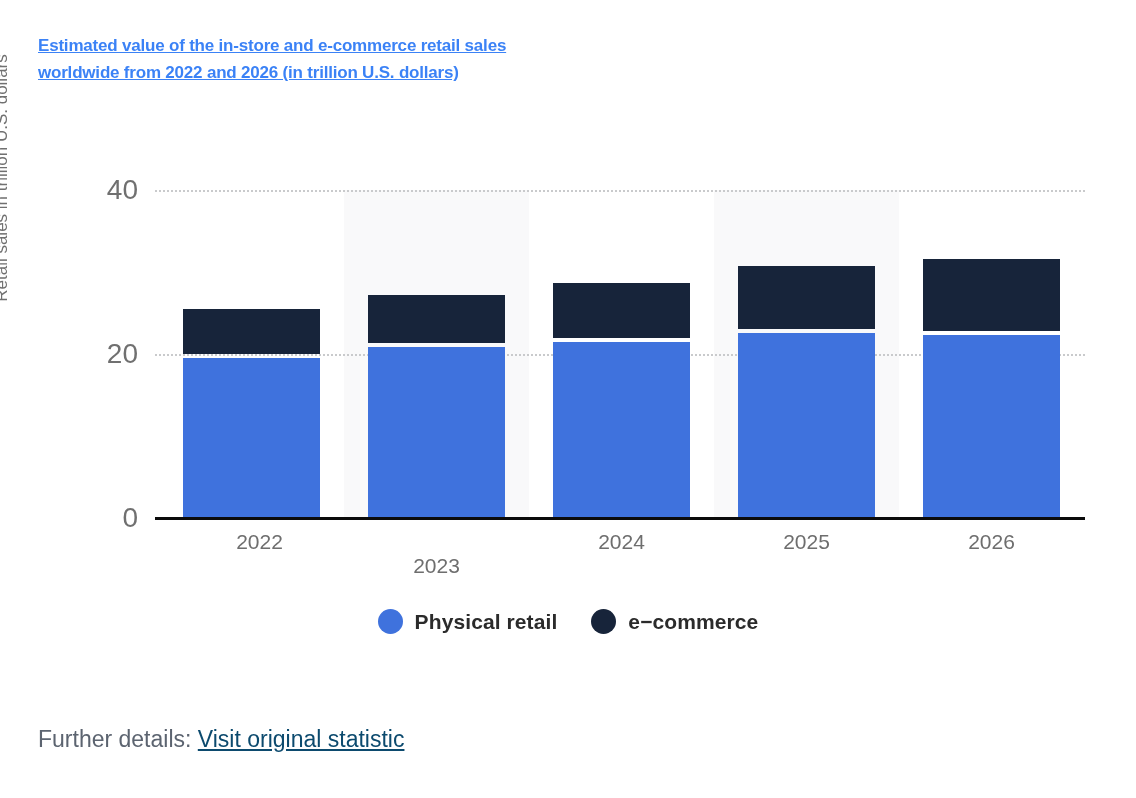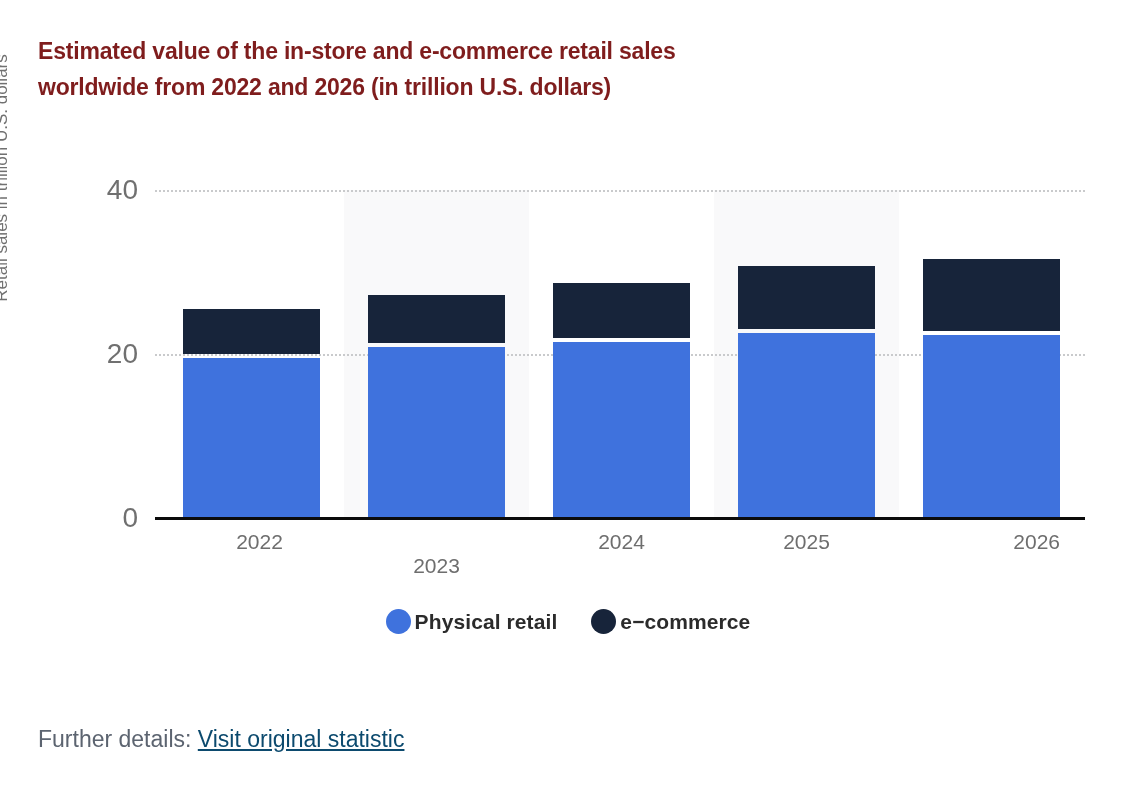--- a/index.html
+++ b/index.html
@@ -14,25 +14,26 @@
     width: 1136px; height: 798px;
     background: #ffffff;
     overflow: hidden;
   }
 
   
   .title {
     position: absolute;
     left: 38px; top: 33px;
     width: 1000px;
-    font-size: 23px;
+    font-size: 17px;
     font-weight: 700;
     line-height: 1.58;
     letter-spacing: -0.2px;
-    color: #7f1d1d;
+    color: #3b82f6;
+    text-decoration: underline;
   }
   .title .line { display: block; }
 
   
   .chart {
     position: absolute;
     left: 0; top: 0;
     width: 1136px; height: 600px;
   }
 
@@ -128,21 +129,21 @@
     left: 0; top: 609px;
     width: 1136px;
     display: flex;
     justify-content: center;
     align-items: center;
     gap: 34px;
   }
   .legend-item {
     display: flex;
     align-items: center;
-    gap: 4px;
+    gap: 12px;
   }
   .legend-dot {
     width: 25px; height: 25px;
     border-radius: 50%;
     display: inline-block;
   }
   .legend-label {
     font-size: 21px;
     font-weight: 700;
     color: #2b2b2b;
@@ -217,21 +218,21 @@
 
     </div>
 
     <div class="axis-x"></div>
 
     <div class="xticks">
       <div class="xtick" style="left:36px;  width:137px;">2022</div>
       <div class="xtick" style="left:213px; width:137px;margin-top:24px;">2023</div>
       <div class="xtick" style="left:398px; width:137px;">2024</div>
       <div class="xtick" style="left:583px; width:137px;">2025</div>
-      <div class="xtick" style="left:768px; width:137px;text-align:right;">2026</div>
+      <div class="xtick" style="left:768px; width:137px;">2026</div>
     </div>
 
   </div>
 
   <div class="legend">
     <div class="legend-item">
       <span class="legend-dot" style="background:#3f72dd;"></span>
       <span class="legend-label">Physical retail</span>
     </div>
     <div class="legend-item">

